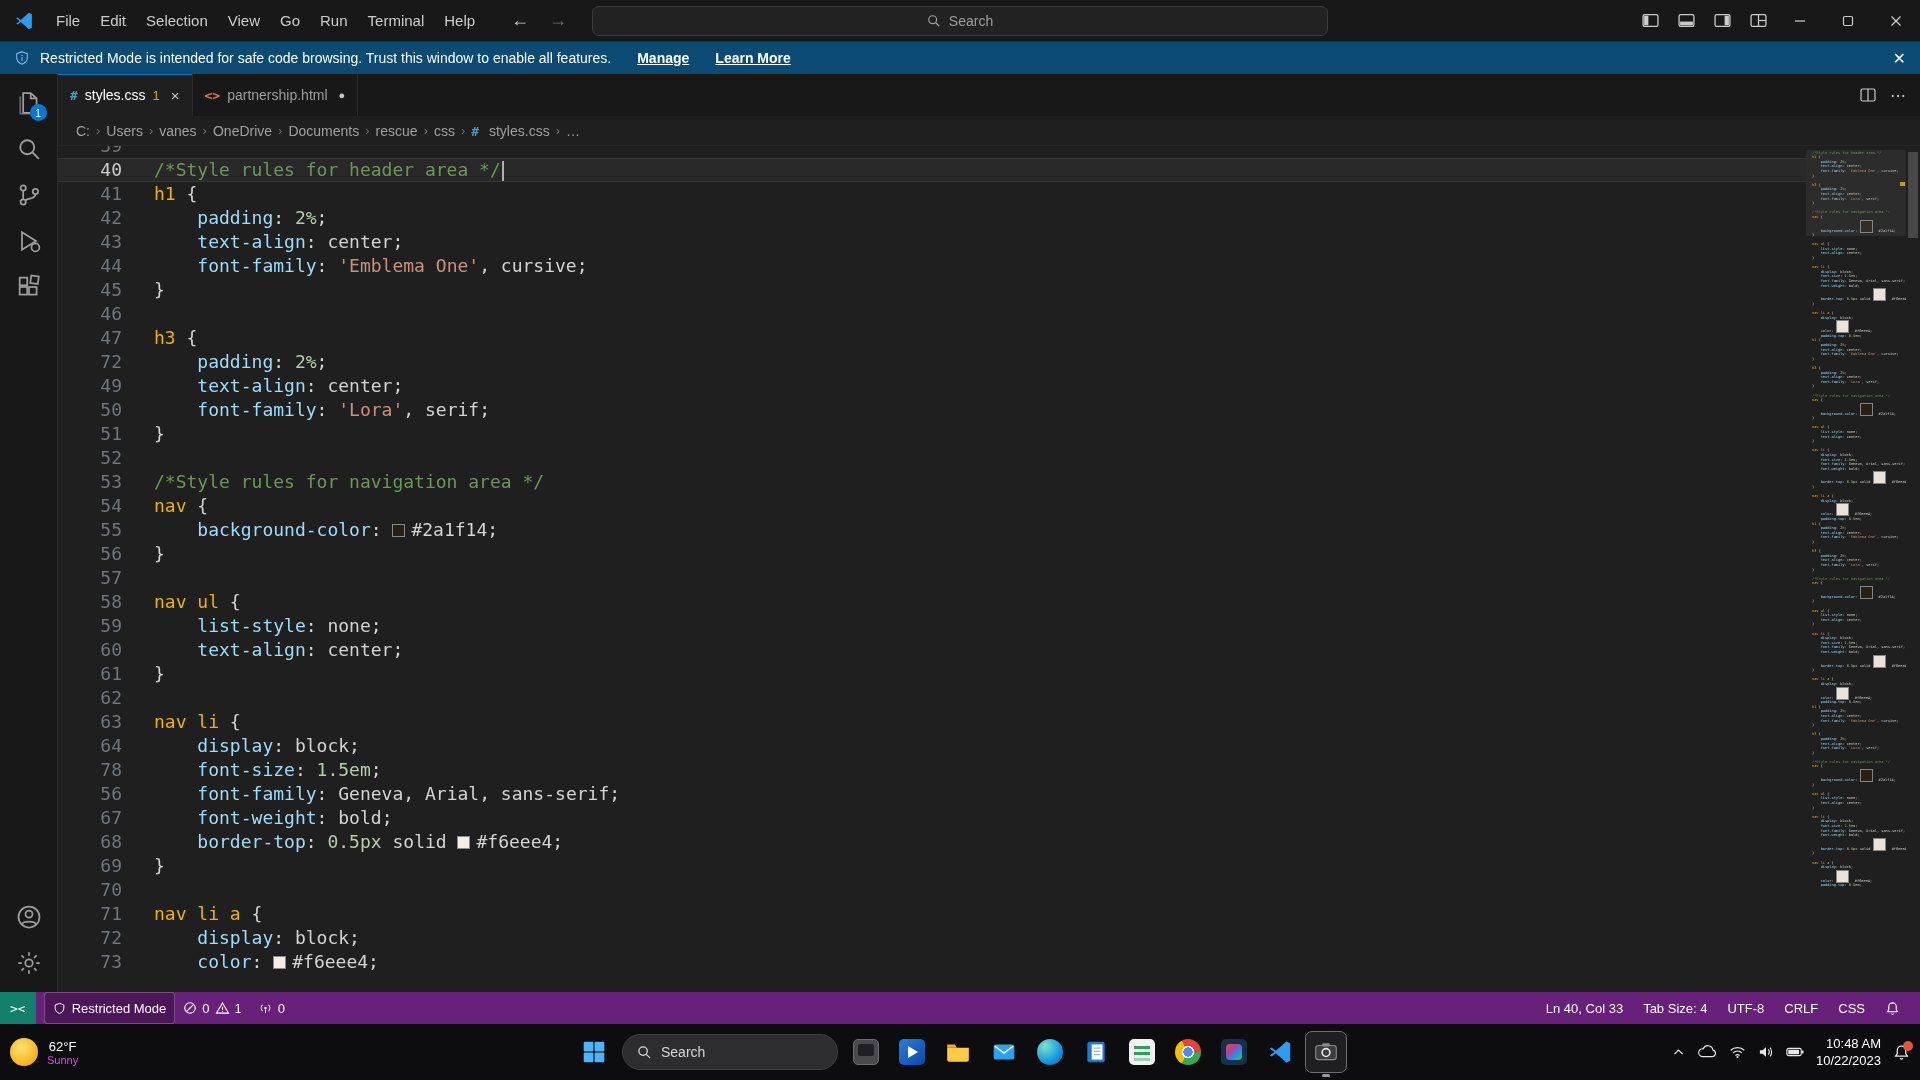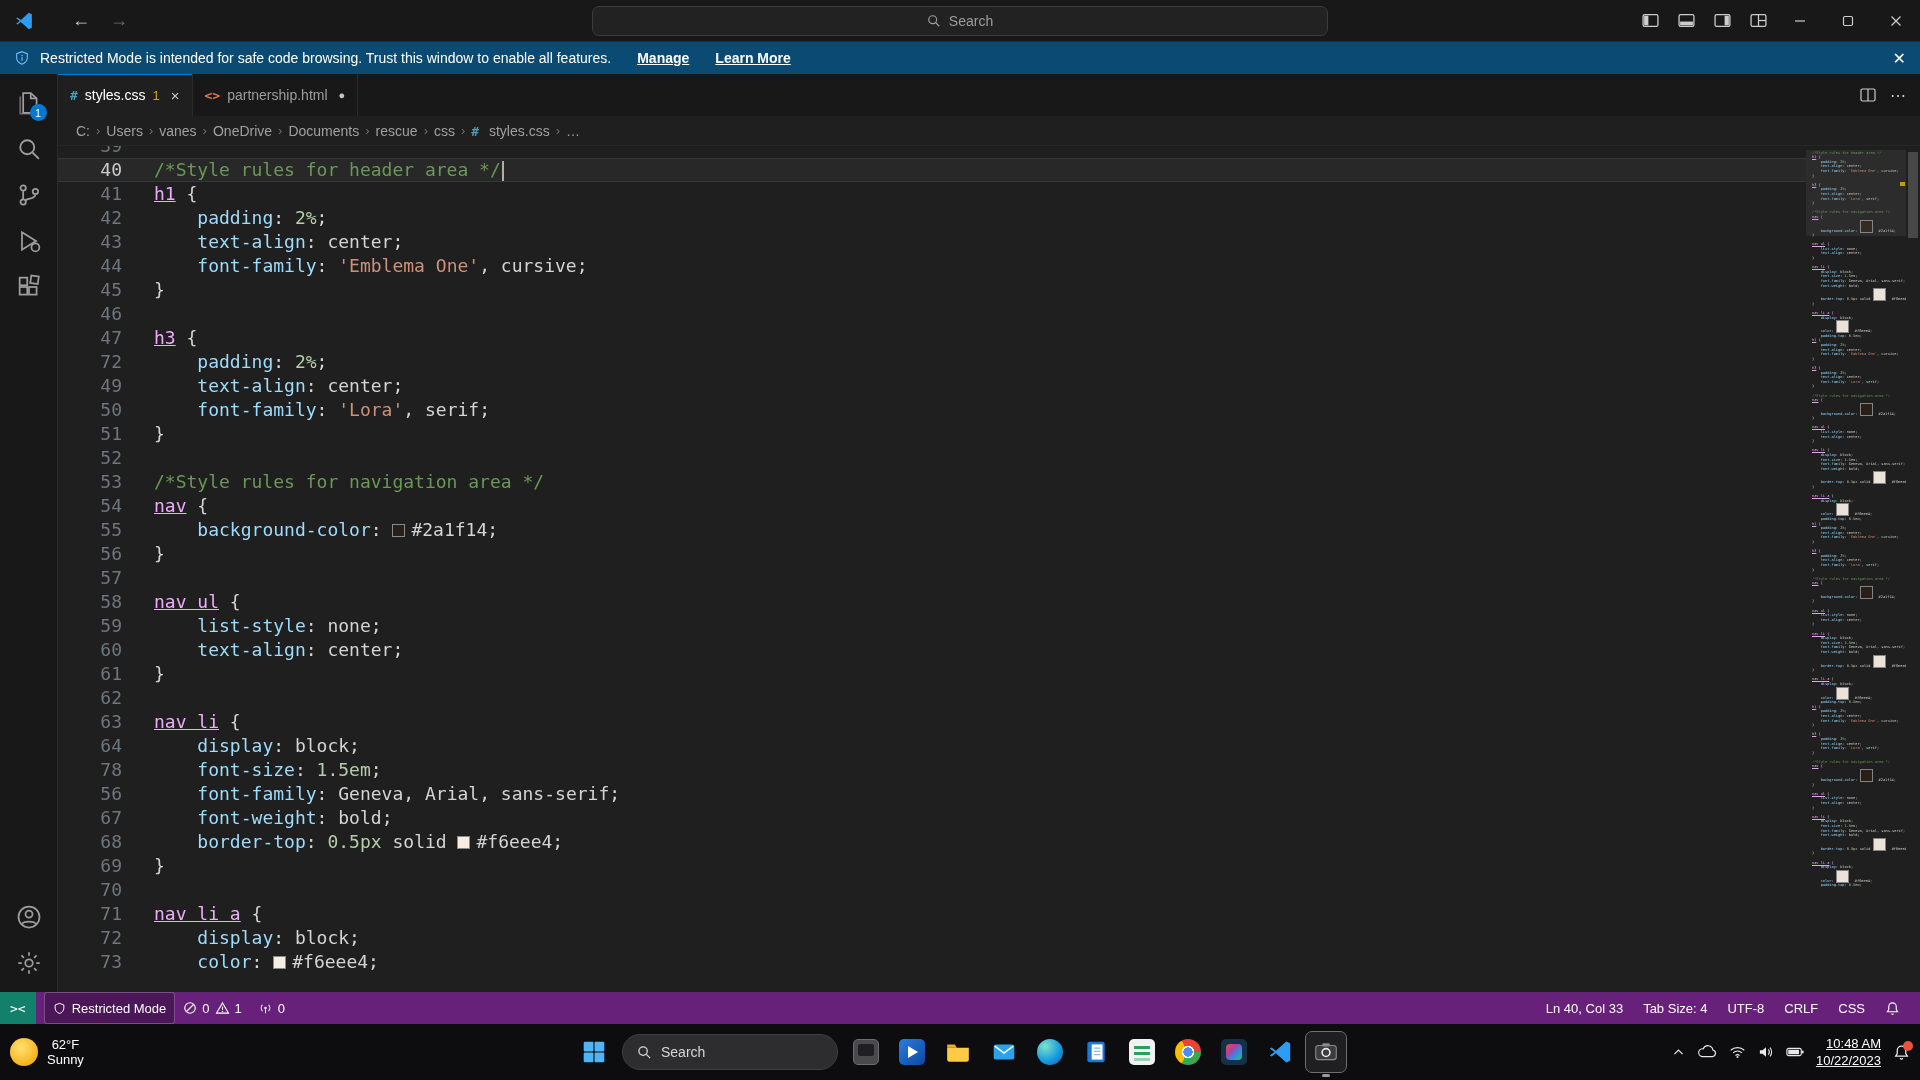--- a/index.html
+++ b/index.html
@@ -62,21 +62,21 @@
   
   .editor-wrap { flex:1 1 auto; display:flex; min-height:0; background:#1f1f1f; position:relative; }
   .code-scroll { flex:1 1 auto; overflow:hidden; position:relative; }
   .code-inner { margin-top:-12px; }
   .code-row { display:flex; height:24px; line-height:24px;
     font-family:"DejaVu Sans Mono", monospace; font-size:18px; white-space:pre; }
   .code-row .ln { flex:0 0 64px; text-align:right; color:#6e7681; margin-right:32px; }
   .code-row.active { background:rgba(255,255,255,0.045);
     box-shadow: inset 0 1px 0 rgba(255,255,255,0.07), inset 0 -1px 0 rgba(255,255,255,0.07); }
   .code-row.active .ln { color:#cccccc; }
-  .tk-cm { color:#6a9955; } .tk-sel { color:#f0abfc;text-decoration:underline; } .tk-pr { color:#9cdcfe; }
+  .tk-cm { color:#6a9955; } .tk-sel { color:#eab308; } .tk-pr { color:#9cdcfe; }
   .tk-pn { color:#d4d4d4; } .tk-vl { color:#d4d4d4; } .tk-nm { color:#b5cea8; }
   .tk-st { color:#ce9178; } .tk-hex { color:#d4d4d4; } .tk-ws { }
   .swatch { display:inline-block; width:13px; height:13px; border:1px solid #8a8a8a;
     margin-right:6px; vertical-align:-1px; }
   .cursor { display:inline-block; width:2px; height:20px; background:#aeafad; vertical-align:middle; margin-left:1px; }
 
   
   .minimap { flex:0 0 100px; position:relative; overflow:hidden; padding-left:6px; opacity:.95; }
   .mm-line { font-family:"DejaVu Sans Mono", monospace; font-size:3.6px; line-height:4.6px; white-space:pre; }
   .mm-view { position:absolute; left:0; right:0; top:4px; height:86px; background:rgba(150,150,150,0.12); }
@@ -94,21 +94,21 @@
     border-radius:3px; padding:1px 8px; display:flex; align-items:center; gap:6px; margin-left:8px; }
   .st-right { margin-left:auto; display:flex; align-items:center; padding-right:10px; }
   .st-right .st-item { padding:0 10px; }
 
   
   .taskbar { height:56px; flex:0 0 56px; background:#0d0d0f; display:flex; align-items:center; position:relative; }
   .weather { position:absolute; left:10px; display:flex; align-items:center; gap:9px; color:#e6e6e6; }
   .sun { width:28px; height:28px; border-radius:50%;
     background:radial-gradient(circle at 40% 35%, #ffe071, #f6b31c 70%, #e89a0c); }
   .weather .wt { font-size:13px; color:#ffffff;text-align:center; }
-  .weather .wd { font-size:13px; color:#ffffff; }
+  .weather .wd { font-size:11px; color:#d946ef; }
   .tb-center { margin:0 auto; display:flex; align-items:center; gap:8px; }
   .start { width:40px; height:40px; display:flex; align-items:center; justify-content:center; border-radius:6px; }
   .tb-search { width:216px; height:36px; border-radius:18px; background:#2d2d2f; border:1px solid #404040;
     display:flex; align-items:center; gap:9px; padding:0 14px; color:#d6d6d6; font-size:14px; }
   .app { width:40px; height:40px; border-radius:6px; display:flex; align-items:center; justify-content:center; position:relative; }
   .app.active { outline:1px solid #707070; background:rgba(255,255,255,0.08); }
   .app.active::after { content:""; position:absolute; bottom:-5px; left:50%; transform:translateX(-50%);
     width:8px; height:3px; border-radius:2px; background:#9b9b9b; }
   .glyph { width:26px; height:26px; border-radius:5px; }
   .g-desktop { background:#4a4a4d; border:1px solid #6d6d70; position:relative; }
@@ -119,36 +119,46 @@
   .g-edge { border-radius:50%; background:radial-gradient(circle at 32% 28%, #7be3c9, #1b9de2 55%, #0f57a8 100%); }
   .g-chrome { border-radius:50%;
     background: radial-gradient(circle at 50% 50%, #4c8bf5 0 25%, #ffffff 26% 34%, rgba(0,0,0,0) 35%),
       conic-gradient(from -30deg, #ea4335 0 120deg, #34a853 0 240deg, #fbbc05 0 360deg); }
   .g-photos { background:#15314a; position:relative; overflow:hidden; }
   .g-photos::after { content:""; position:absolute; inset:5px;
     background:linear-gradient(135deg,#e5533c,#b13fa0 35%,#2f8de4 65%,#36c26b); border-radius:4px; }
   .g-office { background:#f2f2f2; position:relative; }
   .g-office::after { content:""; position:absolute; left:5px; right:5px; top:7px; height:3px; background:#2e9e5b;
     box-shadow:0 6px 0 #2e9e5b, 0 12px 0 #9ad2b2; }
-  .tray { position:absolute; right:10px; display:flex; align-items:center; gap:12px; color:#e8e8e8;text-decoration:underline; }
+  .tray { position:absolute; right:10px; display:flex; align-items:center; gap:12px; color:#e8e8e8; }
   .clock { text-align:right; font-size:13px; color:#ffffff; line-height:17px; }
   .bell-wrap { position:relative; display:flex; }
   .bell-dot { position:absolute; right:-3px; top:-3px; width:10px; height:10px; border-radius:50%; background:#e8533c; }
 
   svg { display:block; }
 </style>
 </head>
 <body>
 
 <div class="screen">
 
   <div class="titlebar">
     <svg class="vscode-logo" viewBox="0 0 24 24">
       <path fill="#2f9cf4" d="M17.8 2.2 8.2 10.9 4.3 7.9 2.6 8.8l4.3 3.2-4.3 3.2 1.7.9 3.9-3 9.6 8.7 3.6-1.8V4z"></path>
     </svg>
+    <div class="menus">
+        <span class="menu-item">File</span>
+        <span class="menu-item">Edit</span>
+        <span class="menu-item">Selection</span>
+        <span class="menu-item">View</span>
+        <span class="menu-item">Go</span>
+        <span class="menu-item">Run</span>
+        <span class="menu-item">Terminal</span>
+        <span class="menu-item">Help</span>
+      </div>
     <div class="nav-arrows">
       <span>←</span>
       <span class="fwd">→</span>
     </div>
     <div class="cmd-center">
       <svg width="14" height="14" viewBox="0 0 16 16">
         <circle cx="6.5" cy="6.5" r="4.5" fill="none" stroke="#9d9d9d" stroke-width="1.4"></circle>
         <line x1="10" y1="10" x2="14" y2="14" stroke="#9d9d9d" stroke-width="1.4"></line>
       </svg>
       <span>Search</span>

